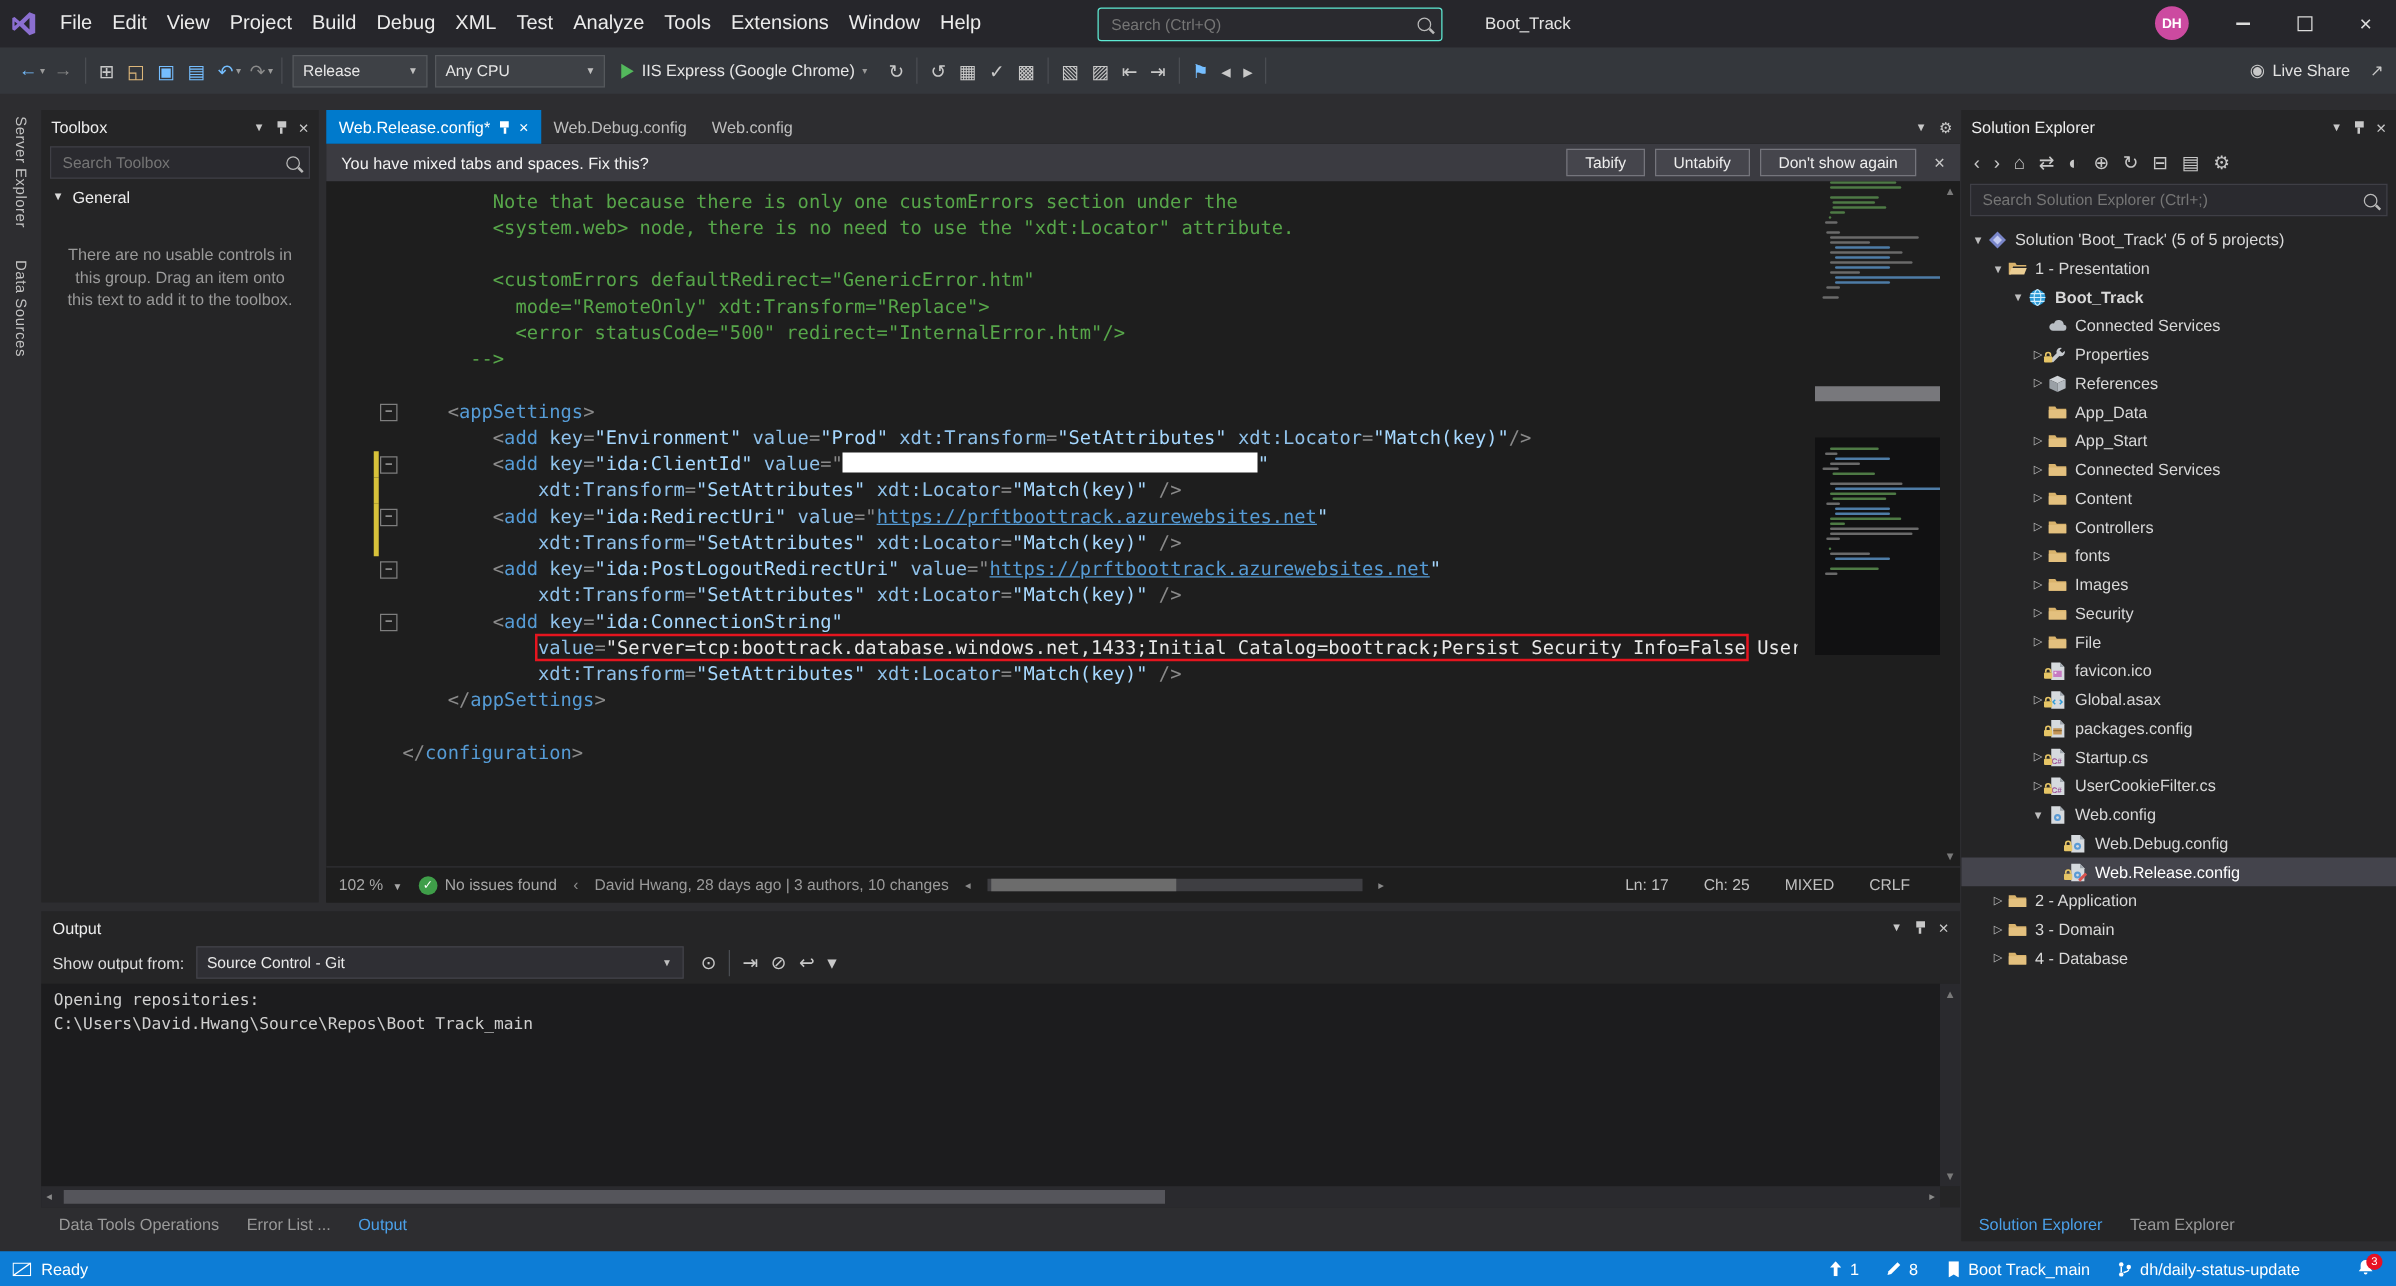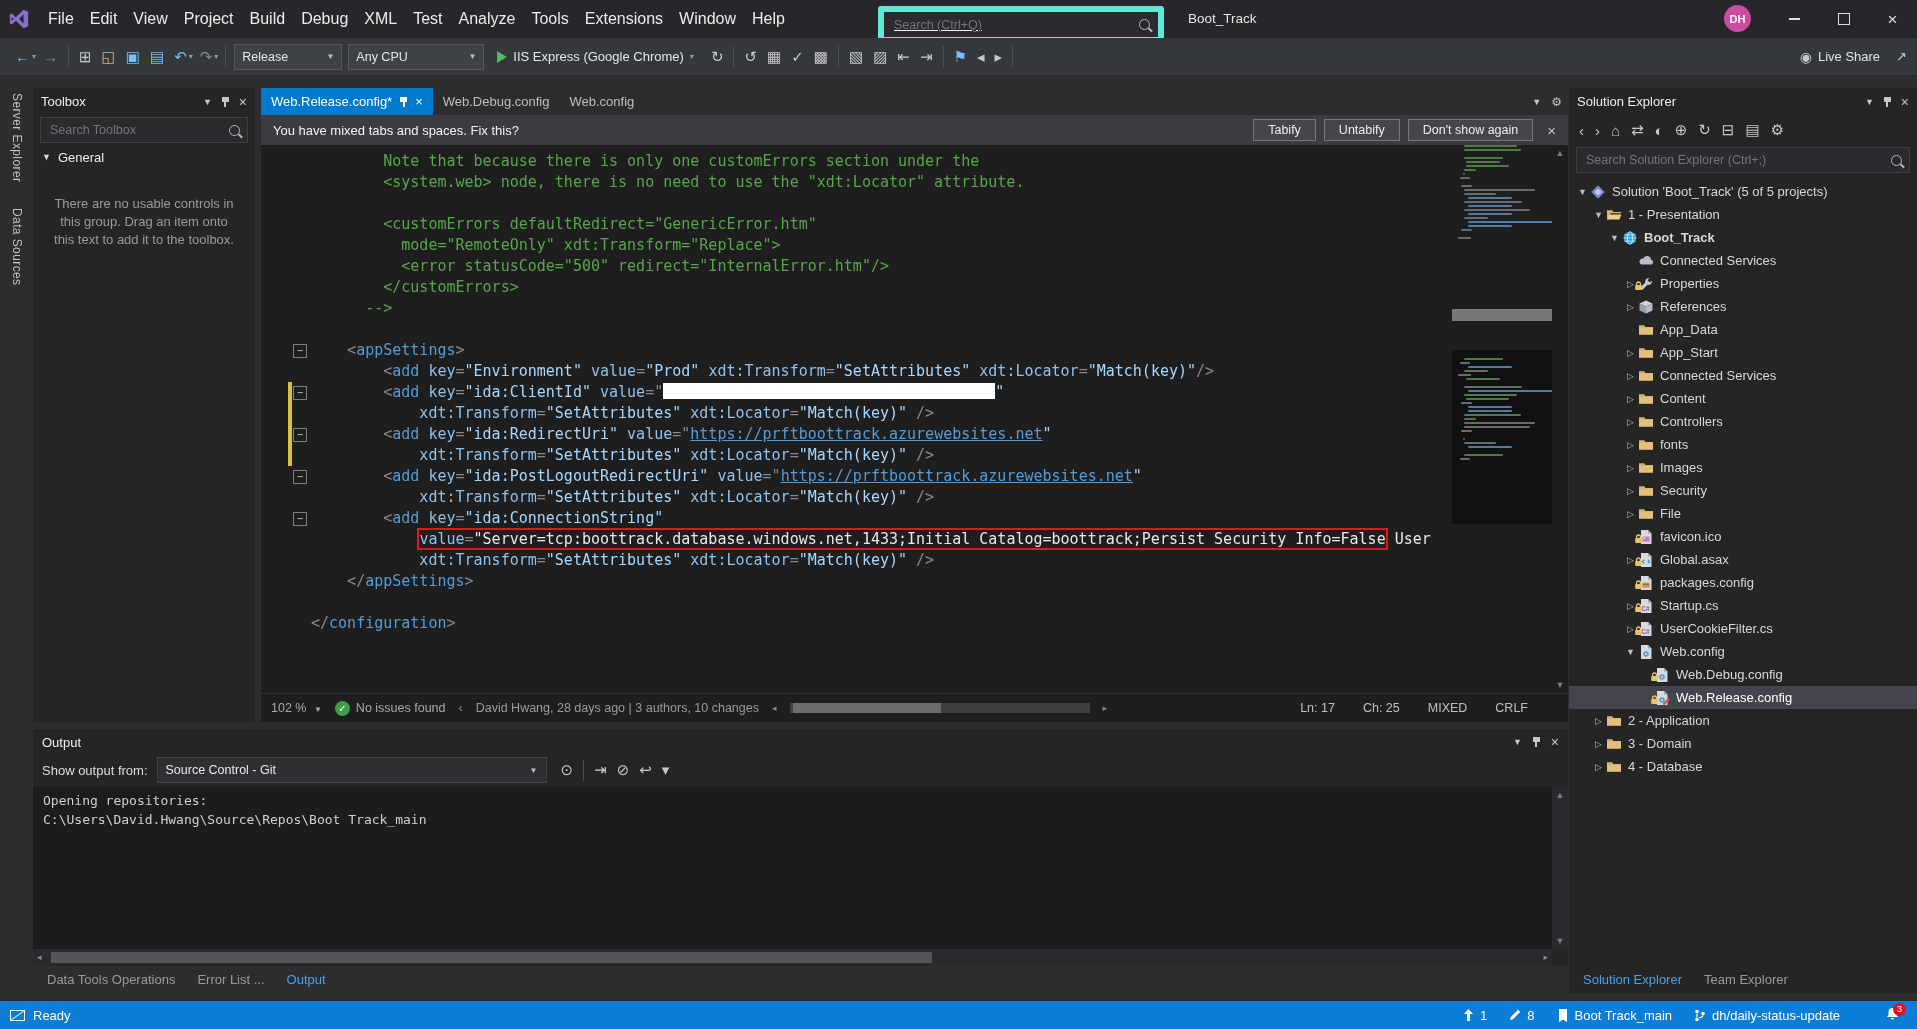--- a/index.html
+++ b/index.html
@@ -5,21 +5,21 @@
   html,body{margin:0;padding:0;}
   body{width:1917px;height:1029px;overflow:hidden;background:#2D2D30;
        font-family:"Liberation Sans","DejaVu Sans",sans-serif;color:#F1F1F1;position:relative;}
   .abs{position:absolute;}
   
   #titlebar{left:0;top:0;right:0;height:38px;background:#26262B;display:flex;align-items:center;}
   .vslogo{margin:0 10px 0 8px;flex:none;}
   .menu-item{padding:0 8px;font-size:16px;color:#ECECEC;line-height:38px;cursor:default;}
   #menubar{display:flex;}
   #qsearch{position:absolute;left:878px;top:6px;width:258px;height:25px;background:#2A2A2F;
-           border:6px solid #5eead4;border-radius:3px;display:flex;align-items:center;padding:0 8px;text-decoration:underline;}
+           border:1px solid #5eead4;border-radius:3px;display:flex;align-items:center;padding:0 8px;}
   #qsearch input{flex:1;background:transparent;border:none;outline:none;color:#9A9A9A;font-size:12.5px;
                  font-family:inherit;}
   .magicon{width:9px;height:9px;border:1.6px solid #B9B9B9;border-radius:50%;position:relative;flex:none;}
   .magicon::after{content:"";position:absolute;width:5px;height:1.8px;background:#B9B9B9;
                   transform:rotate(45deg);right:-4px;bottom:-2px;}
   #apptitle{position:absolute;left:1188px;top:0;line-height:38px;font-size:13.5px;color:#E4E4E4;}
   #avatar{position:absolute;right:166px;top:5px;width:27px;height:27px;border-radius:50%;
           background:#CC4AA0;color:#fff;font-size:11px;font-weight:bold;display:flex;
           align-items:center;justify-content:center;}
   #winbtns{position:absolute;right:0;top:0;height:38px;display:flex;}
@@ -65,21 +65,21 @@
   .dtab.active{background:#007ACC;color:#fff;}
   .dtab .xicon2{font-size:13px;}
   #tabs-right{position:absolute;right:6px;top:0;height:27px;display:flex;align-items:center;gap:10px;
               color:#C8C8C8;font-size:12px;}
   #infobar{height:30px;background:#3B3B41;display:flex;align-items:center;padding:0 12px;flex:none;}
   #ib-msg{font-size:13px;color:#F2F2F2;}
   #ib-buttons{margin-left:auto;display:flex;align-items:center;}
   .ibtn{background:#45454C;border:1px solid #75757C;color:#EDEDED;font-size:12.5px;
         padding:3px 14px;margin-left:8px;cursor:default;}
   #ib-close{margin-left:14px;color:#C8C8C8;font-size:15px;}
-  #codewrap{flex:1;position:relative;overflow:hidden;}
+  #codewrap{flex:1;position:relative;overflow:hidden;margin-left:11px;}
   #code{position:absolute;left:0;top:6px;right:130px;bottom:0;
         font-family:"DejaVu Sans Mono","Liberation Mono",monospace;font-size:15px;overflow:hidden;}
   .cl{position:relative;height:21px;line-height:21px;padding-left:50px;white-space:pre;}
   .ct{white-space:pre;}
   .chg{position:absolute;left:27px;top:0;width:4px;height:21px;background:#D8C23A;}
   .fold{position:absolute;left:32px;top:4px;width:12px;height:12px;border:1px solid #7E7E7E;
         background:#1E1E1E;color:#C8C8C8;font:10px/11px "DejaVu Sans Mono",monospace;text-align:center;}
   .s-c{color:#57A64A;} .s-t{color:#569CD6;} .s-a{color:#8FC1EA;} .s-v{color:#A6D8FF;}
   .s-d{color:#8A8A8A;} .s-p{color:#D4D4D4;} .s-w{color:#E8E8E8;}
   .s-ln{color:#569CD6;text-decoration:underline;}
@@ -291,21 +291,20 @@
     <span id="ib-close">×</span>
   </div>
   <div id="codewrap">
     <div id="code">
         <div class="cl"><span class="ct"><span class="s-c">        Note that because there is only one customErrors section under the</span></span></div>
         <div class="cl"><span class="ct"><span class="s-c">        &lt;system.web&gt; node, there is no need to use the "xdt:Locator" attribute.</span></span></div>
         <div class="cl"><span class="ct"></span></div>
         <div class="cl"><span class="ct"><span class="s-c">        &lt;customErrors defaultRedirect="GenericError.htm"</span></span></div>
         <div class="cl"><span class="ct"><span class="s-c">          mode="RemoteOnly" xdt:Transform="Replace"&gt;</span></span></div>
         <div class="cl"><span class="ct"><span class="s-c">          &lt;error statusCode="500" redirect="InternalError.htm"/&gt;</span></span></div>
-        <div class="cl"><span class="ct"><span class="s-c">        &lt;/customErrors&gt;</span></span></div>
         <div class="cl"><span class="ct"><span class="s-c">      --&gt;</span></span></div>
         <div class="cl"><span class="ct"></span></div>
         <div class="cl"><span class="fold">−</span><span class="ct"><span class="s-d">    &lt;</span><span class="s-t">appSettings</span><span class="s-d">&gt;</span></span></div>
         <div class="cl"><span class="ct"><span class="s-d">        &lt;</span><span class="s-t">add</span><span class="s-p"> </span><span class="s-a">key</span><span class="s-d">=</span><span class="s-v">"Environment"</span><span class="s-p"> </span><span class="s-a">value</span><span class="s-d">=</span><span class="s-v">"Prod"</span><span class="s-p"> </span><span class="s-a">xdt:Transform</span><span class="s-d">=</span><span class="s-v">"SetAttributes"</span><span class="s-p"> </span><span class="s-a">xdt:Locator</span><span class="s-d">=</span><span class="s-v">"Match(key)"</span><span class="s-d">/&gt;</span></span></div>
         <div class="cl"><span class="chg"></span><span class="fold">−</span><span class="ct"><span class="s-d">        &lt;</span><span class="s-t">add</span><span class="s-p"> </span><span class="s-a">key</span><span class="s-d">=</span><span class="s-v">"ida:ClientId"</span><span class="s-p"> </span><span class="s-a">value</span><span class="s-d">="</span><span class="redact"></span><span class="s-v">"</span></span></div>
         <div class="cl"><span class="chg"></span><span class="ct"><span class="s-a">            xdt:Transform</span><span class="s-d">=</span><span class="s-v">"SetAttributes"</span><span class="s-p"> </span><span class="s-a">xdt:Locator</span><span class="s-d">=</span><span class="s-v">"Match(key)"</span><span class="s-p"> </span><span class="s-d">/&gt;</span></span></div>
         <div class="cl"><span class="chg"></span><span class="fold">−</span><span class="ct"><span class="s-d">        &lt;</span><span class="s-t">add</span><span class="s-p"> </span><span class="s-a">key</span><span class="s-d">=</span><span class="s-v">"ida:RedirectUri"</span><span class="s-p"> </span><span class="s-a">value</span><span class="s-d">="</span><span class="s-ln">https://prftboottrack.azurewebsites.net</span><span class="s-v">"</span></span></div>
         <div class="cl"><span class="chg"></span><span class="ct"><span class="s-a">            xdt:Transform</span><span class="s-d">=</span><span class="s-v">"SetAttributes"</span><span class="s-p"> </span><span class="s-a">xdt:Locator</span><span class="s-d">=</span><span class="s-v">"Match(key)"</span><span class="s-p"> </span><span class="s-d">/&gt;</span></span></div>
         <div class="cl"><span class="fold">−</span><span class="ct"><span class="s-d">        &lt;</span><span class="s-t">add</span><span class="s-p"> </span><span class="s-a">key</span><span class="s-d">=</span><span class="s-v">"ida:PostLogoutRedirectUri"</span><span class="s-p"> </span><span class="s-a">value</span><span class="s-d">="</span><span class="s-ln">https://prftboottrack.azurewebsites.net</span><span class="s-v">"</span></span></div>
         <div class="cl"><span class="ct"><span class="s-a">            xdt:Transform</span><span class="s-d">=</span><span class="s-v">"SetAttributes"</span><span class="s-p"> </span><span class="s-a">xdt:Locator</span><span class="s-d">=</span><span class="s-v">"Match(key)"</span><span class="s-p"> </span><span class="s-d">/&gt;</span></span></div>

